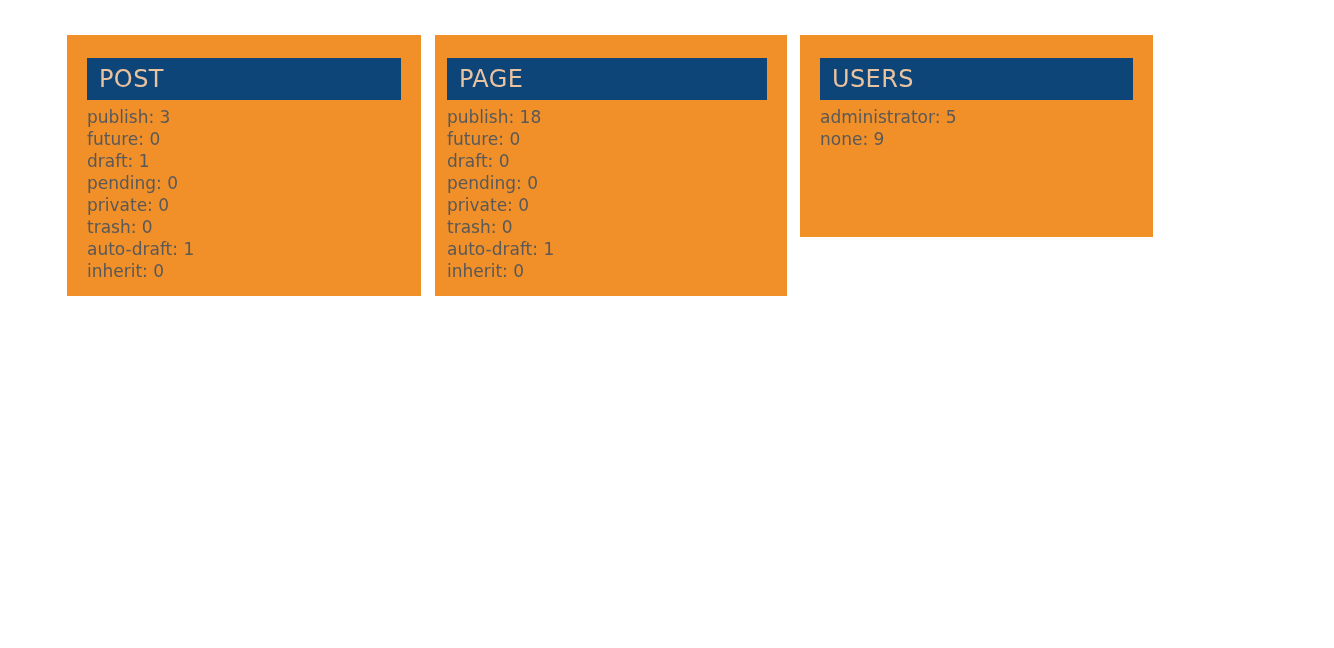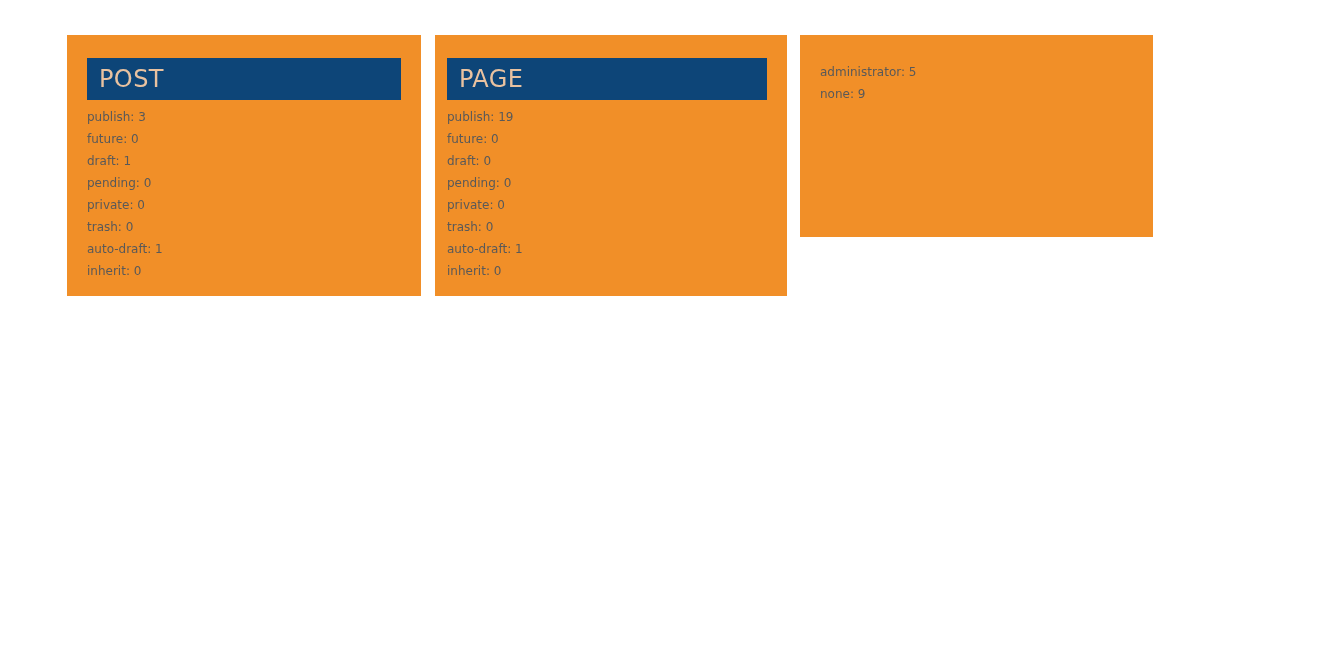--- a/index.html
+++ b/index.html
@@ -51,21 +51,21 @@
     line-height: 1;
     white-space: nowrap;
   }
 
   .card-body {
     padding-top: 3px;
   }
 
   .stat-line {
     color: #595959;
-    font-size: 12px;
+    font-size: 17px;
     line-height: 22px;
     white-space: nowrap;
   }
 </style>
 </head>
 <body>
 
 <div id="board">
 
   <div class="stat-card card-post">
@@ -82,31 +82,34 @@
       <div class="stat-line">auto-draft: 1</div>
       <div class="stat-line">inherit: 0</div>
     </div>
   </div>
 
   <div class="stat-card card-page">
     <div class="card-header">
       <span class="card-title">PAGE</span>
     </div>
     <div class="card-body">
-      <div class="stat-line">publish: 19</div>
+      <div class="stat-line">publish: 18</div>
       <div class="stat-line">future: 0</div>
       <div class="stat-line">draft: 0</div>
       <div class="stat-line">pending: 0</div>
       <div class="stat-line">private: 0</div>
       <div class="stat-line">trash: 0</div>
       <div class="stat-line">auto-draft: 1</div>
       <div class="stat-line">inherit: 0</div>
     </div>
   </div>
 
   <div class="stat-card card-users">
+    <div class="card-header">
+      <span class="card-title">USERS</span>
+    </div>
     <div class="card-body">
       <div class="stat-line">administrator: 5</div>
       <div class="stat-line">none: 9</div>
     </div>
   </div>
 
 </div>
 
 </body></html>

